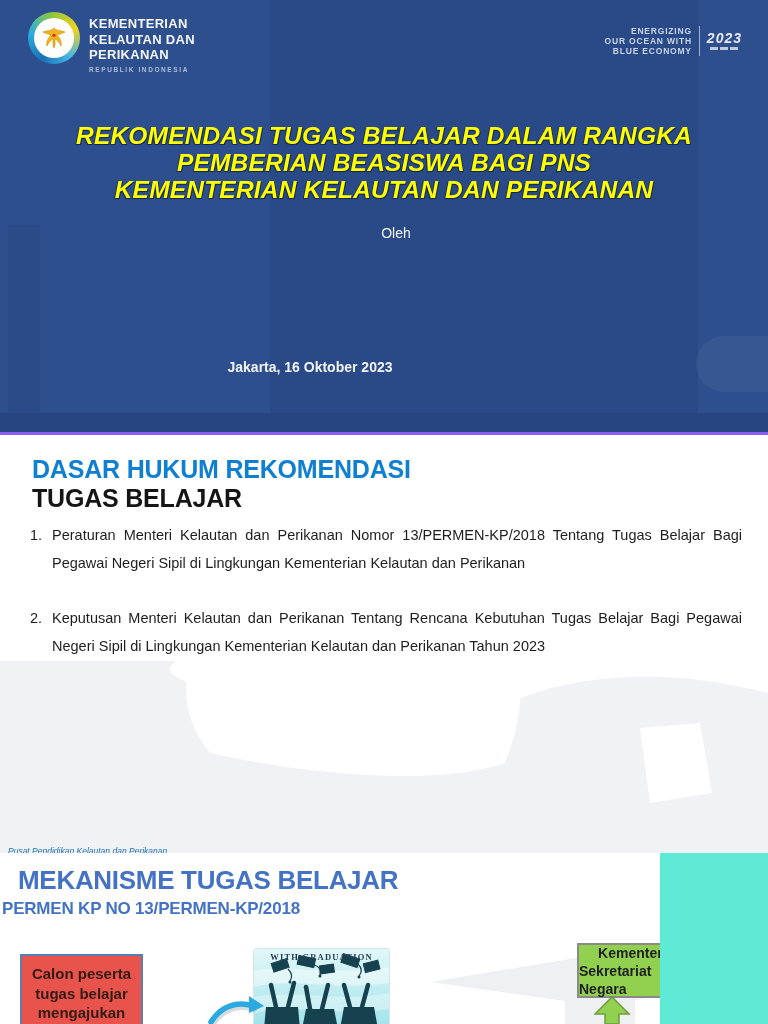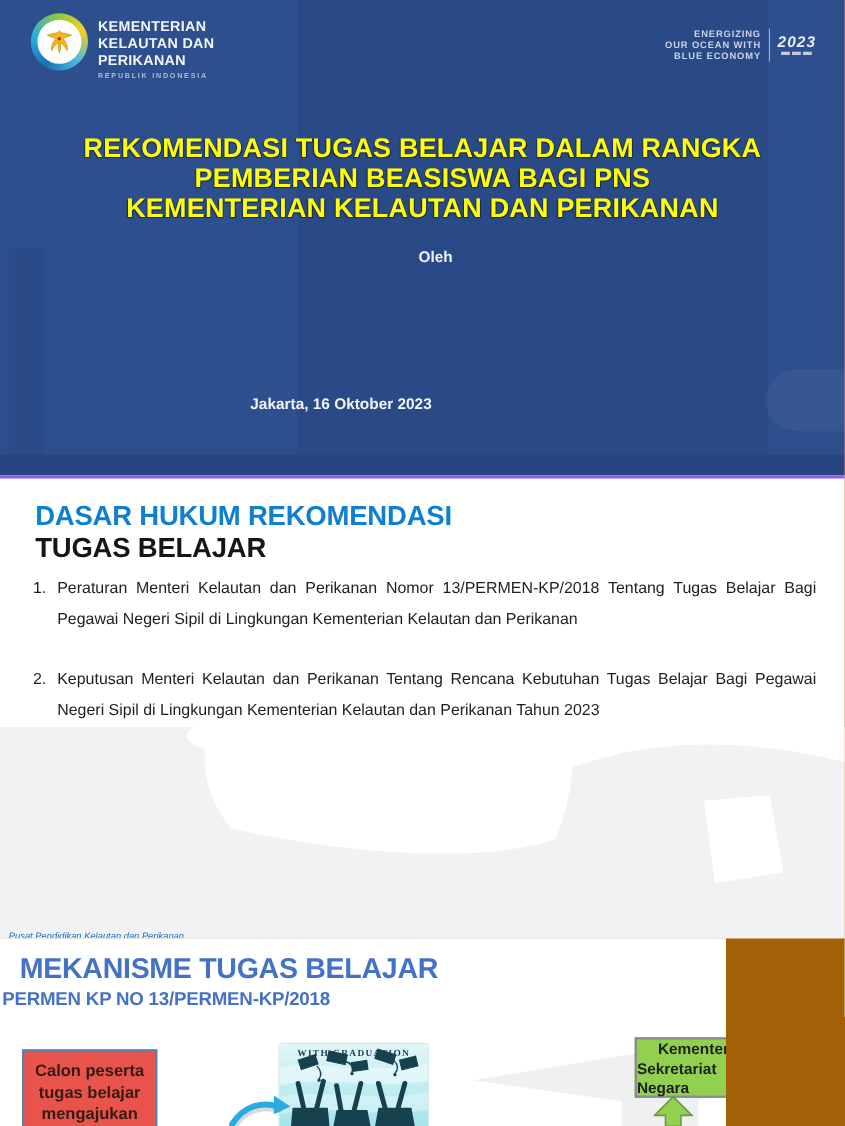--- a/index.html
+++ b/index.html
@@ -4,21 +4,21 @@
 <style>
   :root{
     --slide-blue:#2D4F8E; --dark-bar:rgba(5,18,48,.14); --accent-yellow:#FFFF00;
     --header-blue:#0E7FD1; --heading-dark:#151515; --mech-blue:#4472C4;
     --red-fill:#E8534C; --red-border:#5580B3; --green-fill:#92D050; --green-border:#8A8A8A;
     --arrow-blue:#2BAAE2; --footer-blue:#1B6FC0;
   }
   *{box-sizing:border-box;margin:0;padding:0;}
   html,body{background:#fff;}
   body{font-family:"Liberation Sans",sans-serif;}
-  .page{position:relative;width:768px;height:1024px;overflow:hidden;background:#a16207;margin:0 auto;}
+  .page{position:relative;width:768px;height:1024px;overflow:hidden;background:#5eead4;margin:0 auto;}
 
   
   .slide1{position:absolute;left:0;top:0;width:768px;height:432px;background:var(--slide-blue);overflow:hidden;}
   .s1-wm-rect{position:absolute;left:270px;top:0;width:428px;height:413px;background:rgba(0,10,40,.07);}
   .s1-wm-left{position:absolute;left:8px;top:225px;width:32px;height:188px;background:rgba(0,10,40,.06);}
   .s1-wm-corner{position:absolute;right:0;top:336px;width:72px;height:56px;background:rgba(255,255,255,.05);border-radius:40px 0 0 40px;}
   .s1-bottombar{position:absolute;left:0;top:413px;width:768px;height:19px;background:var(--dark-bar);}
 
   .logo-wrap{position:absolute;left:28px;top:12px;display:flex;align-items:flex-start;}
   .logo-ring{width:52px;height:52px;border-radius:50%;
@@ -30,24 +30,24 @@
   .republic{margin-top:3px;color:#AEBDD4;font-size:6.5px;letter-spacing:1.6px;font-weight:600;}
 
   .tagline{position:absolute;right:26px;top:26px;display:flex;align-items:center;}
   .tagline-lines{text-align:right;color:#C9D4E6;font-size:8.5px;line-height:10px;letter-spacing:.8px;font-weight:600;}
   .tagline-divider{width:1px;height:30px;background:rgba(255,255,255,.55);margin:0 7px;}
   .yearmark{color:#E7ECF4;text-align:center;}
   .yearmark .yr{font-size:14px;font-weight:800;font-style:italic;letter-spacing:1px;line-height:14px;}
   .yearmark .micro{margin-top:2px;height:4px;display:flex;gap:2px;justify-content:center;}
   .yearmark .micro i{display:block;width:8px;height:3px;background:rgba(255,255,255,.7);}
 
-  .s1-title{position:absolute;left:0;top:122px;width:768px;text-align:center;}
+  .s1-title{position:absolute;left:0;top:122px;width:768px;text-align:center;font-style:italic;}
   .s1-title div{color:var(--accent-yellow);font-size:24.5px;line-height:27px;font-weight:800;
     text-shadow:1px 1px 0 #17294e, -1px 1px 1px rgba(10,20,50,.55);letter-spacing:.2px;}
-  .s1-byline{position:absolute;left:0;top:224px;width:768px;text-align:center;color:#F2F4F8;font-weight:700;font-size:14px;line-height:18px;padding-left:24px;}
+  .s1-byline{position:absolute;left:0;top:224px;width:768px;text-align:center;color:#F2F4F8;font-weight:400;font-size:14px;line-height:18px;padding-left:24px;}
   .s1-presented{position:absolute;left:0;top:287px;width:768px;text-align:center;color:#EFF2F7;font-weight:700;font-size:13px;line-height:16.5px;}
   .s1-quote{font-style:italic;}
   .s1-date{position:absolute;left:0;top:359px;width:620px;text-align:center;color:#F2F4F8;font-weight:700;font-size:14px;}
 
   
   .slide2{position:absolute;left:0;top:432px;width:768px;height:421px;background:#fff;border-top:3px solid #8b5cf6;overflow:hidden;}
   .s2-wm{position:absolute;left:0;top:208px;width:768px;height:213px;}
   .s2-heading{position:absolute;left:32px;top:20px;}
   .s2-h-accent{color:var(--header-blue);font-size:25px;font-weight:800;line-height:29px;letter-spacing:-.2px;}
   .s2-h-dark{color:var(--heading-dark);font-size:25px;font-weight:800;line-height:29px;letter-spacing:-.2px;}

